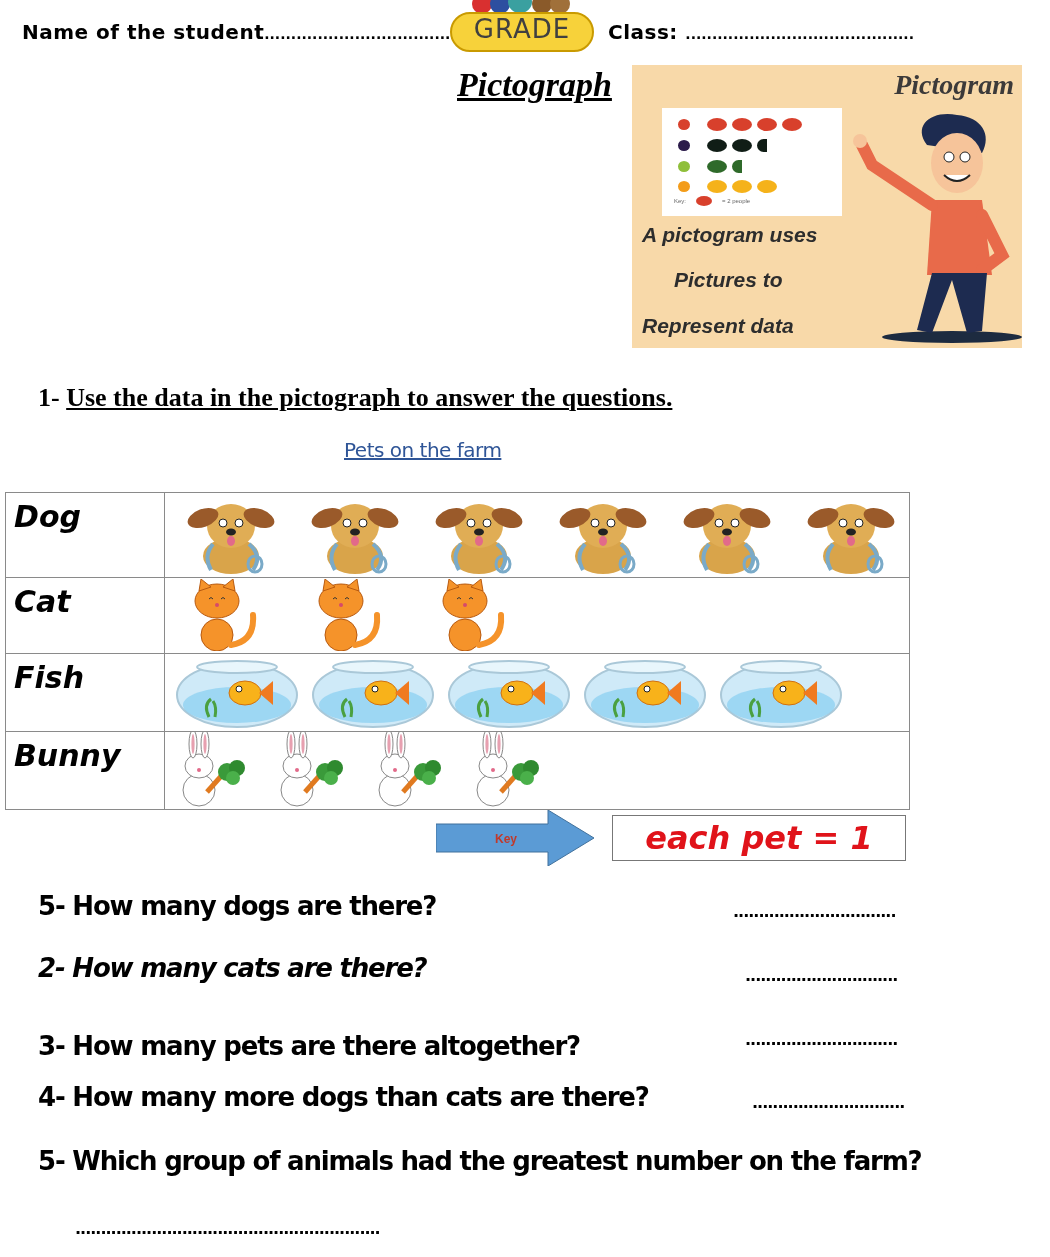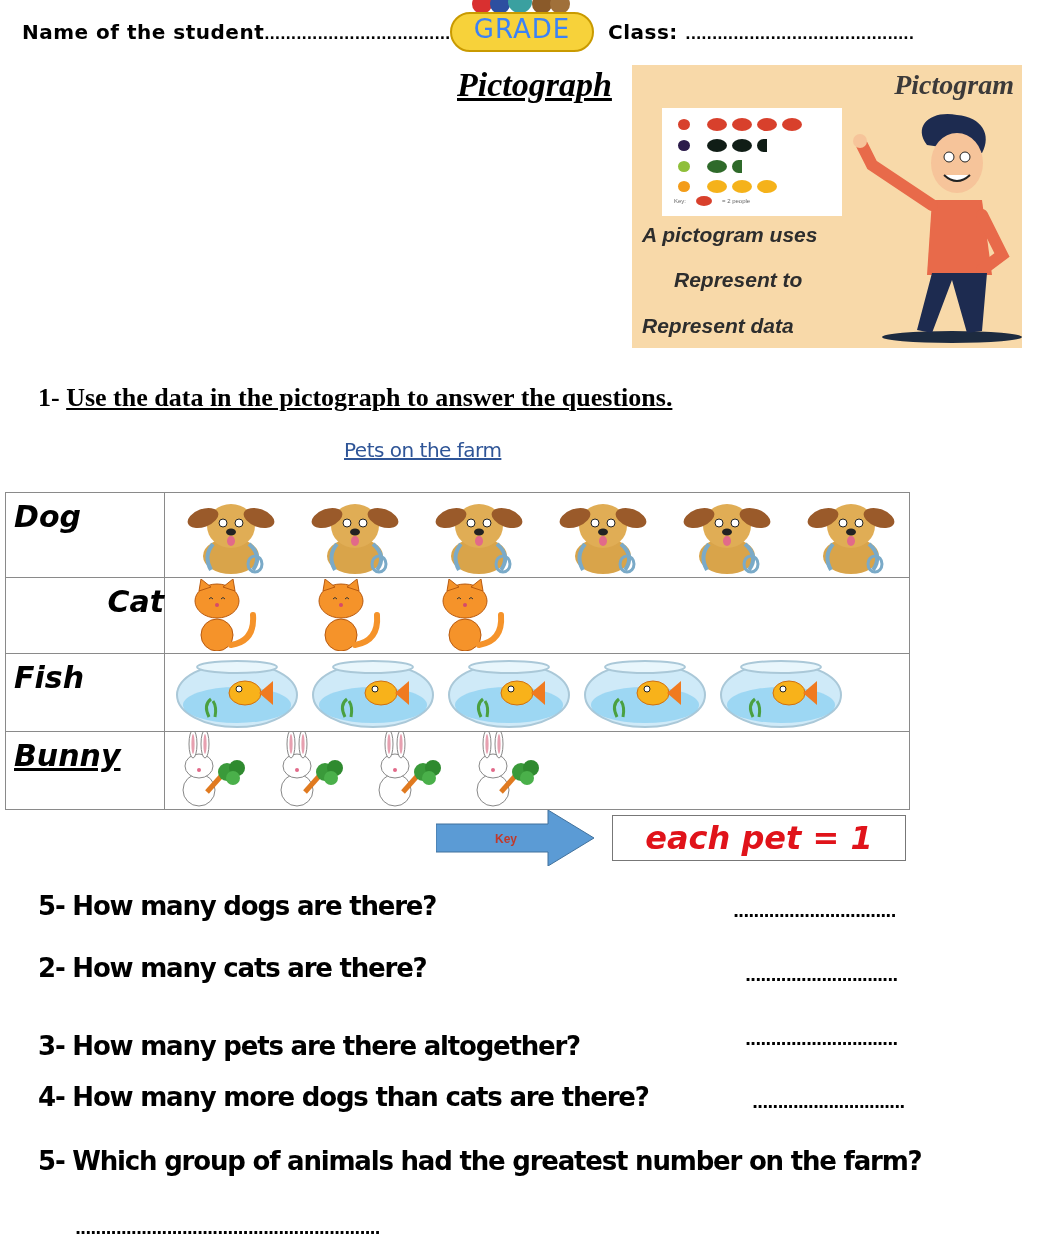--- a/index.html
+++ b/index.html
@@ -2,21 +2,21 @@
 <html><head>
 <meta charset="utf-8">
 <style>
   html, body { margin:0; padding:0; background:#fff; }
   body { width:1050px; height:1257px; position:relative; overflow:hidden; font-family:"Liberation Sans", sans-serif; color:#000; }
   .abs { position:absolute; }
   .hdr-text { font-family:"DejaVu Sans", sans-serif; font-size:20px; font-weight:bold; letter-spacing:0.5px; }
   .dots { font-size:14px; letter-spacing:0; }
   .grade-badge { left:440px; top:0; width:160px; height:50px; }
   .grade-cloud { position:absolute; left:10px; top:12px; width:140px; height:36px; background:#f7d23a; border:2px solid #c99a00; border-radius:20px; }
-  .grade-text { position:absolute; left:10px; top:14px; width:144px; text-align:center; font-family:"DejaVu Sans", sans-serif; font-size:26px; color:#3b82f6; letter-spacing:1px; }
+  .grade-text { position:absolute; left:10px; top:14px; width:144px; text-align:center; font-family:"DejaVu Sans", sans-serif; font-size:26px; color:#404040; letter-spacing:1px; }
   .grade-heads { position:absolute; left:20px; top:-10px; width:120px; height:24px; }
   .title-picto { left:457px; top:66px; font-family:"Liberation Serif", serif; font-style:italic; font-weight:bold; font-size:34px; text-decoration:underline; }
   .info-card { left:632px; top:65px; width:390px; height:283px; background:#f8d9a9; }
   .info-title { position:absolute; right:8px; top:4px; font-family:"Liberation Serif", serif; font-style:italic; font-weight:bold; font-size:28px; color:#3c3a3a; }
   .mini-chart { position:absolute; left:30px; top:43px; width:180px; height:108px; background:#fff; }
   .mini-row { position:absolute; left:16px; height:16px; display:flex; align-items:center; gap:5px; }
   .mini-dot { width:20px; height:13px; border-radius:50%; display:inline-block; }
   .mini-icon { width:12px; height:11px; border-radius:50%; display:inline-block; margin-right:12px; }
   .mini-key { position:absolute; left:12px; top:88px; font-size:6px; color:#666; display:flex; align-items:center; gap:10px; }
   .info-line { position:absolute; font-family:Liberation Sans, sans-serif; font-style:italic; font-weight:bold; font-size:21px; color:#2d2d2d; }
@@ -88,21 +88,21 @@
         <span class="mini-dot" style="background:#f5b21a"></span>
         <span class="mini-dot" style="background:#f5b21a"></span>
     </div>
     <div class="mini-key">
       <span>Key:</span>
       <span class="mini-dot" style="background:#d8402c; width:16px; height:10px;"></span>
       <span>= 2 people</span>
     </div>
   </div>
   <div class="info-line" style="left:10px; top:158px;">A pictogram uses</div>
-  <div class="info-line" style="left:42px; top:203px;">Represent to</div>
+  <div class="info-line" style="left:42px; top:203px;">Pictures to</div>
   <div class="info-line" style="left:10px; top:249px;">Represent data</div>
   <svg class="cartoon" viewBox="0 0 190 240">
     <ellipse cx="120" cy="232" rx="70" ry="6" fill="#1d2b40"></ellipse>
     <path d="M95 40 C80 20 100 5 125 10 C150 12 160 30 150 48 Z" fill="#1d2b50"></path>
     <ellipse cx="125" cy="58" rx="26" ry="30" fill="#f6c49a"></ellipse>
     <circle cx="117" cy="52" r="5" fill="#fff" stroke="#222"></circle>
       <circle cx="133" cy="52" r="5" fill="#fff" stroke="#222"></circle>
     <path d="M112 70 Q125 82 138 70" stroke="#222" stroke-width="2" fill="#fff"></path>
     <path d="M100 95 L150 95 L160 170 L95 170 Z" fill="#e86a4a"></path>
     <path d="M100 100 L40 60 L30 40" stroke="#e86a4a" stroke-width="12" fill="none" stroke-linecap="round"></path>
@@ -207,21 +207,21 @@
                 <circle cx="66" cy="27" r="4" fill="#fff" stroke="#222"></circle>
                 <ellipse cx="58" cy="36" rx="5" ry="3.5" fill="#222"></ellipse>
                 <ellipse cx="58" cy="45" rx="4" ry="5" fill="#e26a8a"></ellipse>
                 <path d="M40 48 Q30 60 38 74 M76 48 Q90 60 80 74" stroke="#7aaac8" stroke-width="4" fill="none"></path>
                 <ellipse cx="82" cy="68" rx="7" ry="8" fill="none" stroke="#7aaac8" stroke-width="3"></ellipse>
               </svg>
             </span>
           </div>
     </td>
   </tr>
-  <tr style="height:75px;text-align:right;">
+  <tr style="height:75px;">
     <td class="row-label">
           <span>Cat</span>
         </td>
     <td class="icons-cell">
       <div class="icons" id="icons-1">
             <span style="display: inline-flex;">
               <svg width="116" height="72" viewBox="0 0 116 72">
                 <ellipse cx="44" cy="56" rx="16" ry="16" fill="#f5932a" stroke="#b85a10"></ellipse>
                 <ellipse cx="44" cy="22" rx="22" ry="17" fill="#f5932a" stroke="#b85a10"></ellipse>
                 <polygon points="26,12 28,0 38,8" fill="#f5932a" stroke="#b85a10"></polygon>
@@ -313,21 +313,21 @@
                 <ellipse cx="64" cy="50" rx="54" ry="18" fill="#7ccaf0" opacity="0.6"></ellipse>
                 <ellipse cx="72" cy="38" rx="16" ry="12" fill="#f8b21a" stroke="#d07010"></ellipse>
                 <polygon points="86,38 100,26 100,50" fill="#f07a20"></polygon>
                 <circle cx="66" cy="34" r="3" fill="#fff" stroke="#222"></circle>
                 <path d="M36 62 Q30 50 38 44 M42 62 Q44 52 40 46" stroke="#4aa040" stroke-width="3" fill="none"></path>
               </svg>
             </span>
           </div>
     </td>
   </tr>
-  <tr style="height:78px;text-decoration:underline;">
+  <tr style="height:78px;">
     <td class="row-label">
           <span>Bunny</span>
         </td>
     <td class="icons-cell">
       <div class="icons" id="icons-3">
             <span style="display: inline-flex;">
               <svg width="90" height="76" viewBox="0 0 90 76">
                 <ellipse cx="26" cy="58" rx="16" ry="16" fill="#fff" stroke="#888"></ellipse>
                 <ellipse cx="26" cy="34" rx="14" ry="12" fill="#fff" stroke="#888"></ellipse>
                 <ellipse cx="20" cy="12" rx="4" ry="14" fill="#fff" stroke="#888"></ellipse>
@@ -396,21 +396,21 @@
   <polygon points="0,14 112,14 112,0 158,28 112,56 112,42 0,42" fill="#5b9bd5" stroke="#41719c" stroke-width="1"></polygon>
   <text x="70" y="33" text-anchor="middle" font-family="Liberation Sans, sans-serif" font-weight="bold" font-size="12" fill="#c0392b">Key</text>
 </svg>
 <div class="abs key-box">
   <div class="key-text">each pet = 1</div>
 </div>
 
 <div class="abs q" style="top:891px;"><span>5- How many dogs are there?</span></div>
 <div class="abs ans" style="left:733px; top:902px;">................................</div>
 
-<div class="abs q" style="top:953px;"><span>2- How many cats are there?</span></div>
+<div class="abs q" style="top:953px;font-style:italic;"><span>2- How many cats are there?</span></div>
 <div class="abs ans" style="left:745px; top:966px;">..............................</div>
 
 <div class="abs q" style="top:1014px;margin-top:17px;"><span>3- How many pets are there altogether?</span></div>
 <div class="abs ans" style="left:745px; top:1030px;">..............................</div>
 
 <div class="abs q" style="top:1082px;"><span>4- How many more dogs than cats are there?</span></div>
 <div class="abs ans" style="left:752px; top:1093px;">..............................</div>
 
 <div class="abs q" style="top:1146px;"><span>5- Which group of animals had the greatest number on the farm?</span></div>
 <div class="abs ans" style="left:75px; top:1219px;">............................................................</div>

